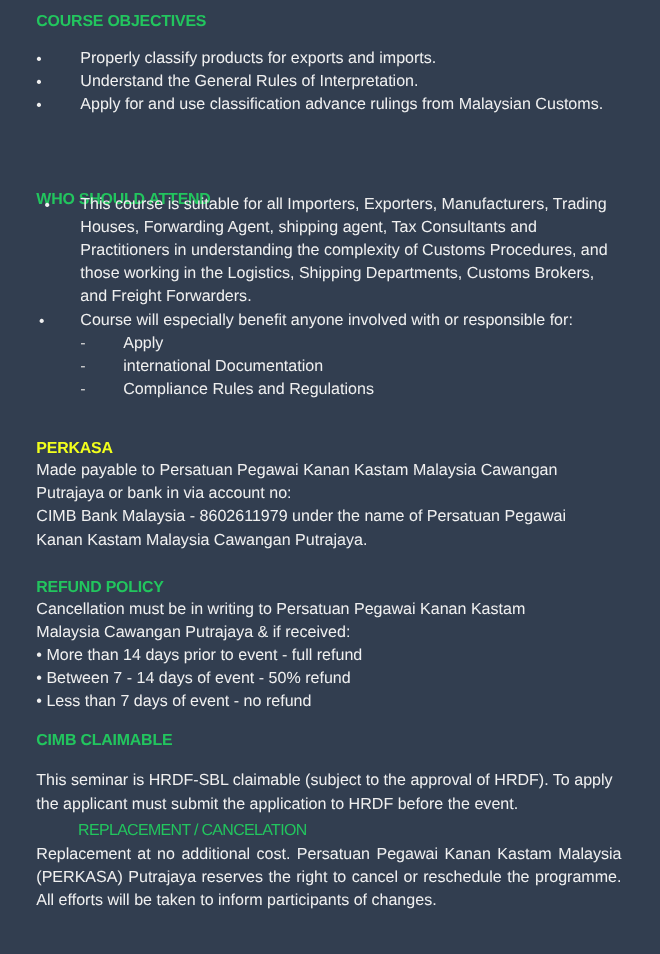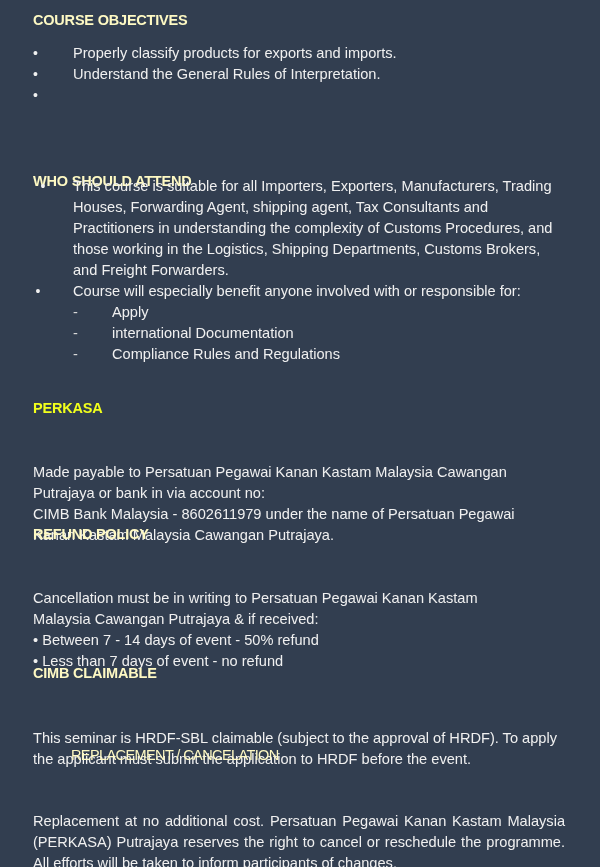--- a/index.html
+++ b/index.html
@@ -19,40 +19,39 @@
       position: absolute;
       left: 0; top: 0;
       width: 600px;
       height: 867px;
     }
     .heading {
       position: absolute;
       left: 33px;
       font-size: 14.5px;
       font-weight: bold;
-      color: #fef9c3;
+      color: #22c55e;
       letter-spacing: -0.2px;
       white-space: nowrap;
     }
     .heading.regular {
       font-weight: normal;
       letter-spacing: -0.6px;
       margin-left: 38px;
     }
     .heading.greenish {
       color: #f2ff1c;
     }
     .body-text {
       position: absolute;
       left: 33px;
       width: 540px;
       font-size: 14.6px;
       line-height: 21px;
       color: #f0f0f0;
-      margin-top: 44px;
     }
     .justify {
       text-align: justify;
       text-align-last: left;
     }
 
     
     .blist {
       position: absolute;
       left: 0;
@@ -118,20 +117,21 @@
       <li>
         <span class="bullet">•</span>
         <span>Properly classify products for exports and imports.</span>
       </li>
       <li>
         <span class="bullet">•</span>
         <span>Understand the General Rules of Interpretation.</span>
       </li>
       <li>
         <span class="bullet">•</span>
+        <span>Apply for and use classification advance rulings from Malaysian Customs.</span>
       </li>
     </ul>
   </section>
 
   <section>
     <div class="heading" style="top:146px;margin-top:27px;">WHO SHOULD ATTEND</div>
     <ul class="blist attend" style="top:176px;">
       <li>
         <span class="bullet" style="left:38px;">•</span>
         <span>This course is suitable for all Importers, Exporters, Manufacturers, Trading Houses, Forwarding Agent, shipping agent, Tax Consultants and Practitioners in understanding the complexity of Customs Procedures, and those working in the Logistics, Shipping Departments, Customs Brokers, and Freight Forwarders.</span>
@@ -162,28 +162,29 @@
     <div class="body-text" style="top:418px; width:520px;">
       <div>Made payable to Persatuan Pegawai Kanan Kastam Malaysia Cawangan Putrajaya or bank in via account no:</div>
       <div>CIMB Bank Malaysia - 8602611979 under the name of Persatuan Pegawai Kanan Kastam Malaysia Cawangan Putrajaya.</div>
     </div>
   </section>
 
   <section>
     <div class="heading" style="top:526px;">REFUND POLICY</div>
     <div class="body-text" style="top:544px; width:500px;">
       <div>Cancellation must be in writing to Persatuan Pegawai Kanan Kastam Malaysia Cawangan Putrajaya &amp; if received:</div>
+      <div class="refund-item">• More than 14 days prior to event  - full refund</div>
       <div class="refund-item">• Between  7 - 14 days of event - 50% refund</div>
       <div class="refund-item">• Less than 7 days of event - no refund</div>
     </div>
   </section>
 
   <section>
     <div class="heading" style="top:665px;">CIMB CLAIMABLE</div>
-    <div class="body-text" style="top:684px; width:545px;">This seminar is HRDF-SBL claimable (subject to the approval of HRDF). To apply the applicant must submit the application to HRDF before the event.</div>
+    <div class="body-text" style="top:700px; width:545px;">This seminar is HRDF-SBL claimable (subject to the approval of HRDF). To apply the applicant must submit the application to HRDF before the event.</div>
   </section>
 
   <section>
     <div class="heading regular" style="top:747px;">REPLACEMENT / CANCELATION</div>
     <div class="body-text justify" style="top:767px; width:532px;">Replacement at no additional cost. Persatuan Pegawai Kanan Kastam Malaysia (PERKASA) Putrajaya reserves  the right to cancel or reschedule the programme. All efforts will  be taken to inform participants of changes.</div>
   </section>
 
 </div>
 
 </body></html>

